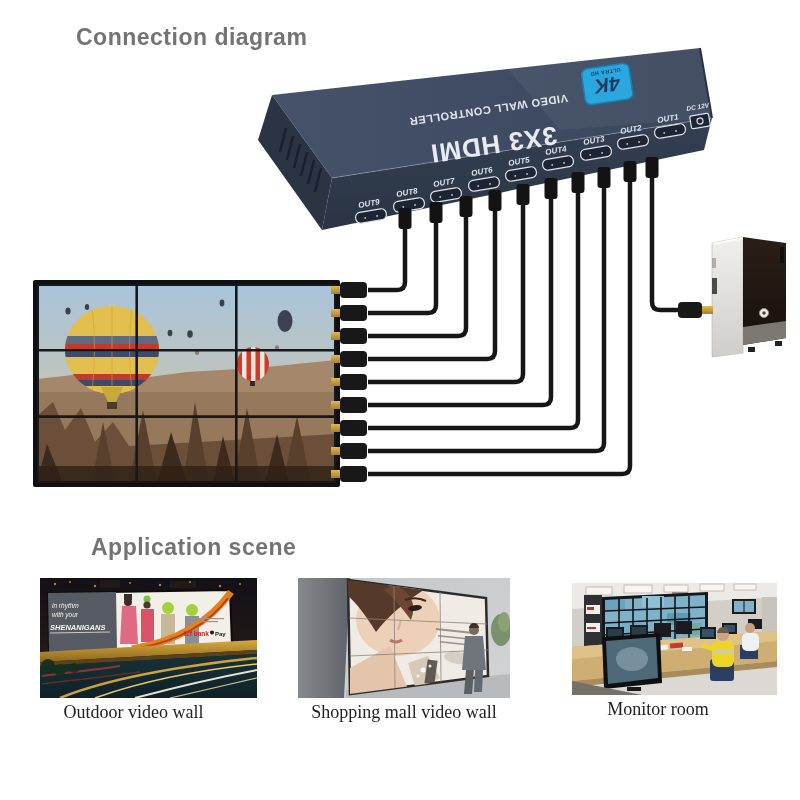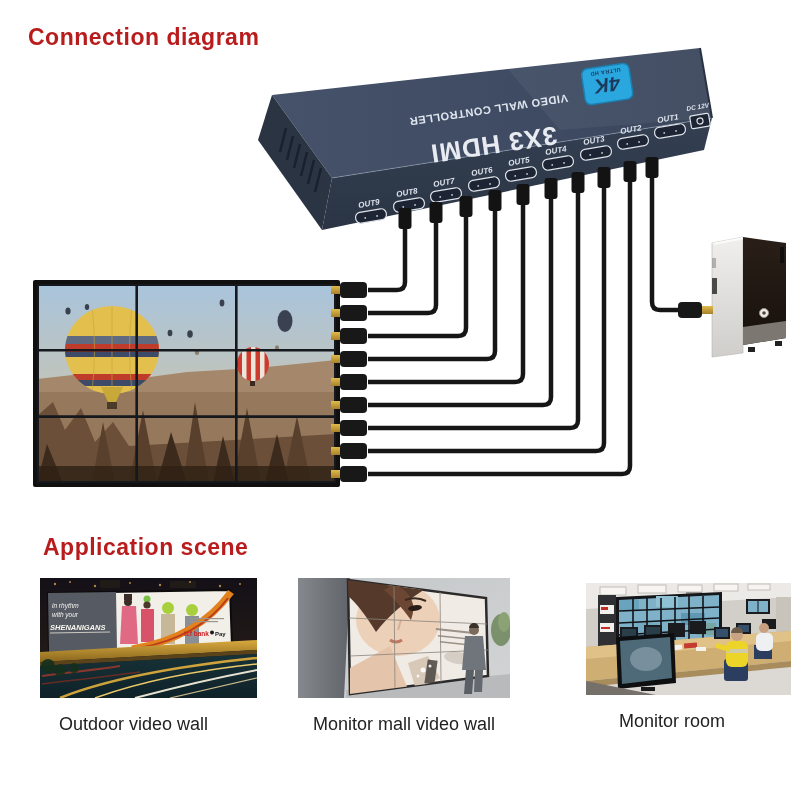--- a/index.html
+++ b/index.html
@@ -1,22 +1,22 @@
 <!DOCTYPE html>
 <html><head>
 <meta charset="utf-8">
 <style>
   html,body{margin:0;padding:0;}
   body{width:800px;height:800px;position:relative;background:#ffffff;
        font-family:"Liberation Sans",sans-serif;overflow:hidden;}
-  .heading{position:absolute;font-weight:bold;font-size:23px;color:#b91c1c;letter-spacing:.5px;}
+  .heading{position:absolute;font-weight:bold;font-size:23px;color:#737373;letter-spacing:.5px;margin-left:48px;}
   #conn-svg{position:absolute;left:0;top:0;}
   .scene{position:absolute;}
   .scene svg{display:block;}
-  .caption{font-size:18px;color:#222;text-align:center;margin-top:16px;}
+  .caption{font-size:18px;color:#222;text-align:center;margin-top:4px;font-family:Liberation Serif, serif;}
   
   .port{fill:#1d2534;stroke:#dfe3ea;stroke-width:1.2;}
   .plabel{font-size:8px;font-weight:bold;font-style:italic;fill:#dde3ec;text-anchor:middle;}
   .pdot{fill:#cfd6e2;opacity:.9;}
   .devtext1{font-size:26px;font-weight:bold;fill:#e8ecf2;text-anchor:middle;letter-spacing:1px;}
   .devtext2{font-size:11px;font-weight:bold;fill:#dfe5ee;text-anchor:middle;letter-spacing:.6px;}
   .badge-big{font-size:20px;font-weight:bold;font-style:italic;fill:#1d3a5a;text-anchor:middle;}
   .badge-small{font-size:5.5px;font-weight:bold;fill:#1d3a5a;text-anchor:middle;letter-spacing:.4px;}
   .dclabel{font-size:6.5px;font-weight:bold;font-style:italic;fill:#dde3ec;text-anchor:middle;}
   .cable{fill:none;stroke:#161616;stroke-width:4.5;}
@@ -427,24 +427,24 @@
       <path d="M 171,50 A 5 5 0 0 1 181,50 Z" fill="#3a322a"></path>
       <polygon points="167,58 185,58 188,92 164,92" fill="#70757c"></polygon>
       <polygon points="168,92 176,92 174,116 166,116" fill="#5a5f66"></polygon>
       <polygon points="177,92 185,92 184,114 176,114" fill="#64696f"></polygon>
     </g>
     <g>
       <ellipse cx="203" cy="52" rx="10" ry="16" fill="#728a60" opacity=".9"></ellipse>
       <ellipse cx="206" cy="44" rx="6" ry="10" fill="#8aa274"></ellipse>
     </g>
   </svg>
-  <div class="caption">Monitor mall video wall</div>
+  <div class="caption">Shopping mall video wall</div>
 </div>
 
-<div class="scene" style="left:586px;top:583px;width:172px;">
+<div class="scene" style="left:572px;top:583px;width:172px;">
   <svg width="205" height="112" viewBox="0 0 205 112">
     <rect width="205" height="112" fill="#dcd9d4"></rect>
     <rect x="0" y="14" width="205" height="52" fill="#d2cec8"></rect>
     <g>
       <polygon points="0,0 205,0 205,14 0,26" fill="#eceae6"></polygon>
       <g fill="#f6f5f2" stroke="#c2beb8">
         <rect x="14" y="4" width="26" height="8"></rect>
           <rect x="52" y="2" width="28" height="8"></rect>
         <rect x="92" y="2" width="24" height="7"></rect>
           <rect x="128" y="1" width="24" height="7"></rect>

